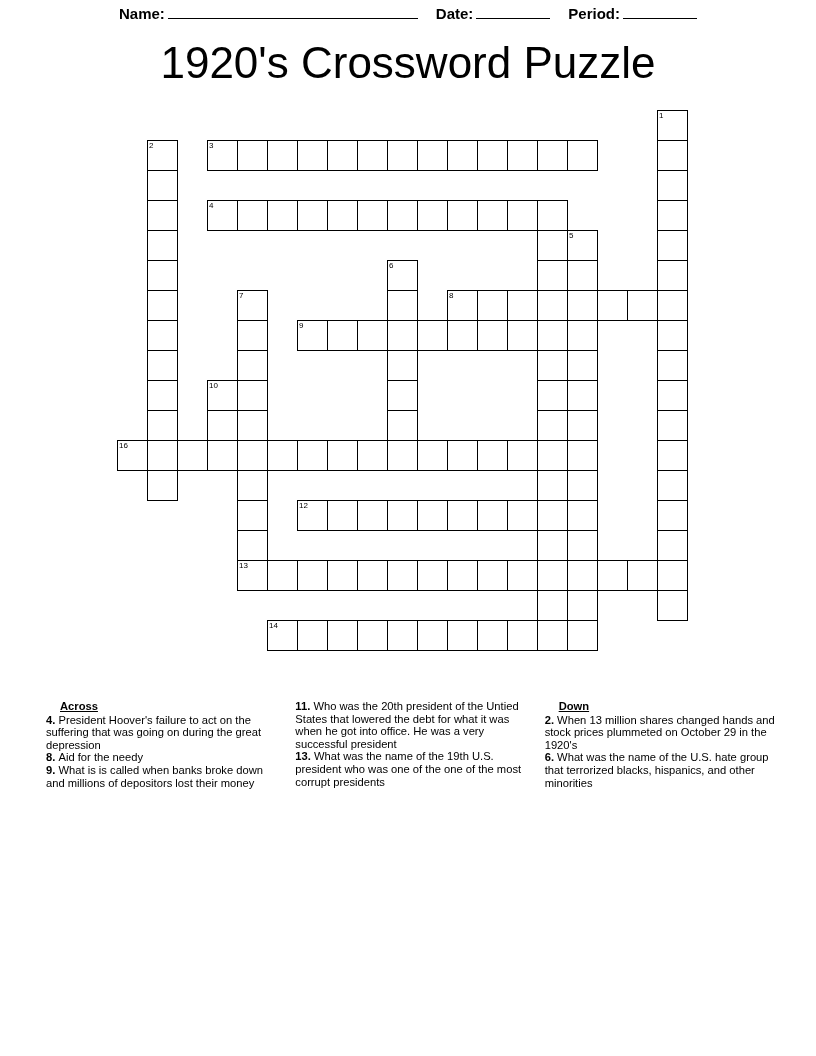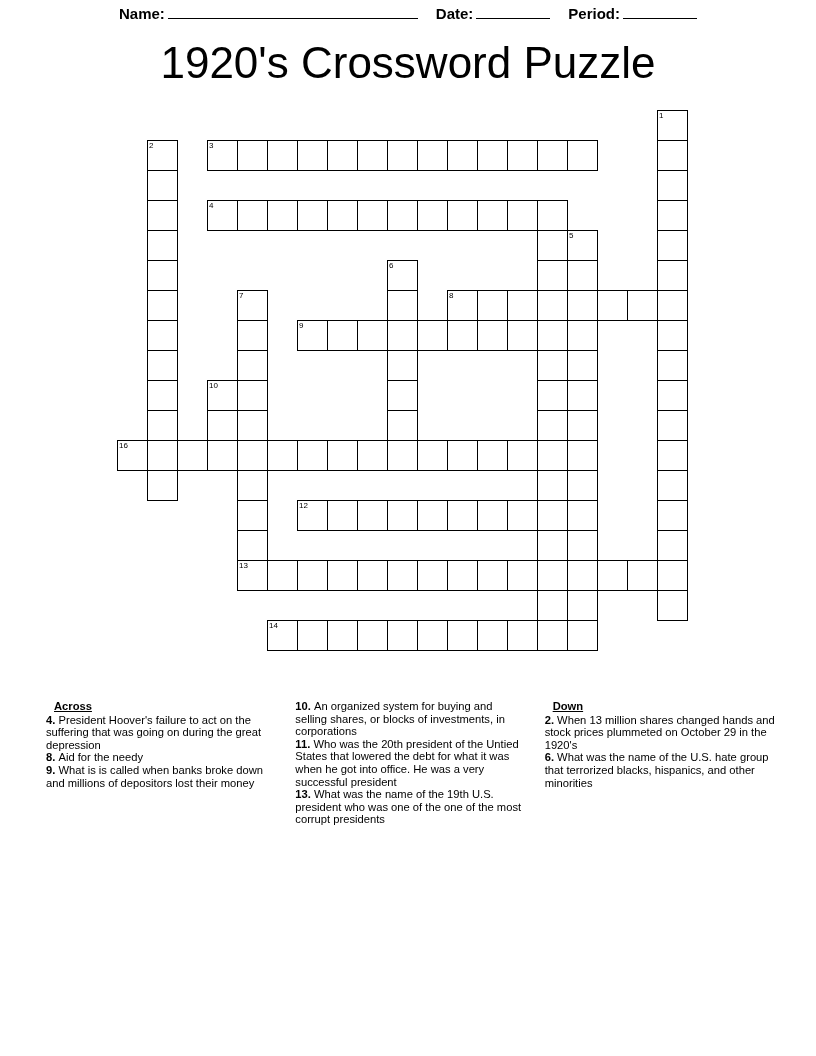--- a/index.html
+++ b/index.html
@@ -90,21 +90,21 @@
     width: 730px;
     height: 270px;
     column-count: 3;
     column-gap: 18px;
     font-size: 11.2px;
     line-height: 12.6px;
   }
   .clue-head {
     font-weight: bold;
     text-decoration: underline;
-    margin: 0 0 1px 8px;
+    margin: 0 0 1px 14px;
     font-size: 11.2px;
   }
   .clue {
     margin: 0;
     text-align: left;
     break-inside: avoid-column;
   }
   .clue b { font-weight: bold; }
 </style>
 </head>
@@ -308,19 +308,18 @@
     <div class="cell" style="left: 507px; top: 516px;"></div>
     <div class="cell" style="left: 537px; top: 516px;"></div>
     <div class="cell" style="left: 567px; top: 516px;"></div>
   </div>
 
 <div id="clues">
     <div class="clue-head">Across</div>
     <p class="clue"><b>4. </b><span>President Hoover's failure to act on the suffering that was going on during the great depression</span></p>
     <p class="clue"><b>8. </b><span>Aid for the needy</span></p>
     <p class="clue"><b>9. </b><span>What is is called when banks broke down and millions of depositors lost their money</span></p>
-    <p class="clue"><b>10. </b><span>An organized system for buying and selling shares, or blocks of investments, in corporations</span></p>
     <p class="clue"><b>11. </b><span>Who was the 20th president of the Untied States that lowered the debt for what it was when he got into office. He was a very successful president</span></p>
     <p class="clue"><b>13. </b><span>What was the name of the 19th U.S. president who was one of the one of the most corrupt presidents</span></p>
     <div class="clue-head">Down</div>
     <p class="clue"><b>2. </b><span>When 13 million shares changed hands and stock prices plummeted on October 29 in the 1920's</span></p>
     <p class="clue"><b>6. </b><span>What was the name of the U.S. hate group that terrorized blacks, hispanics, and other minorities</span></p>
   </div>
 
 </body></html>

